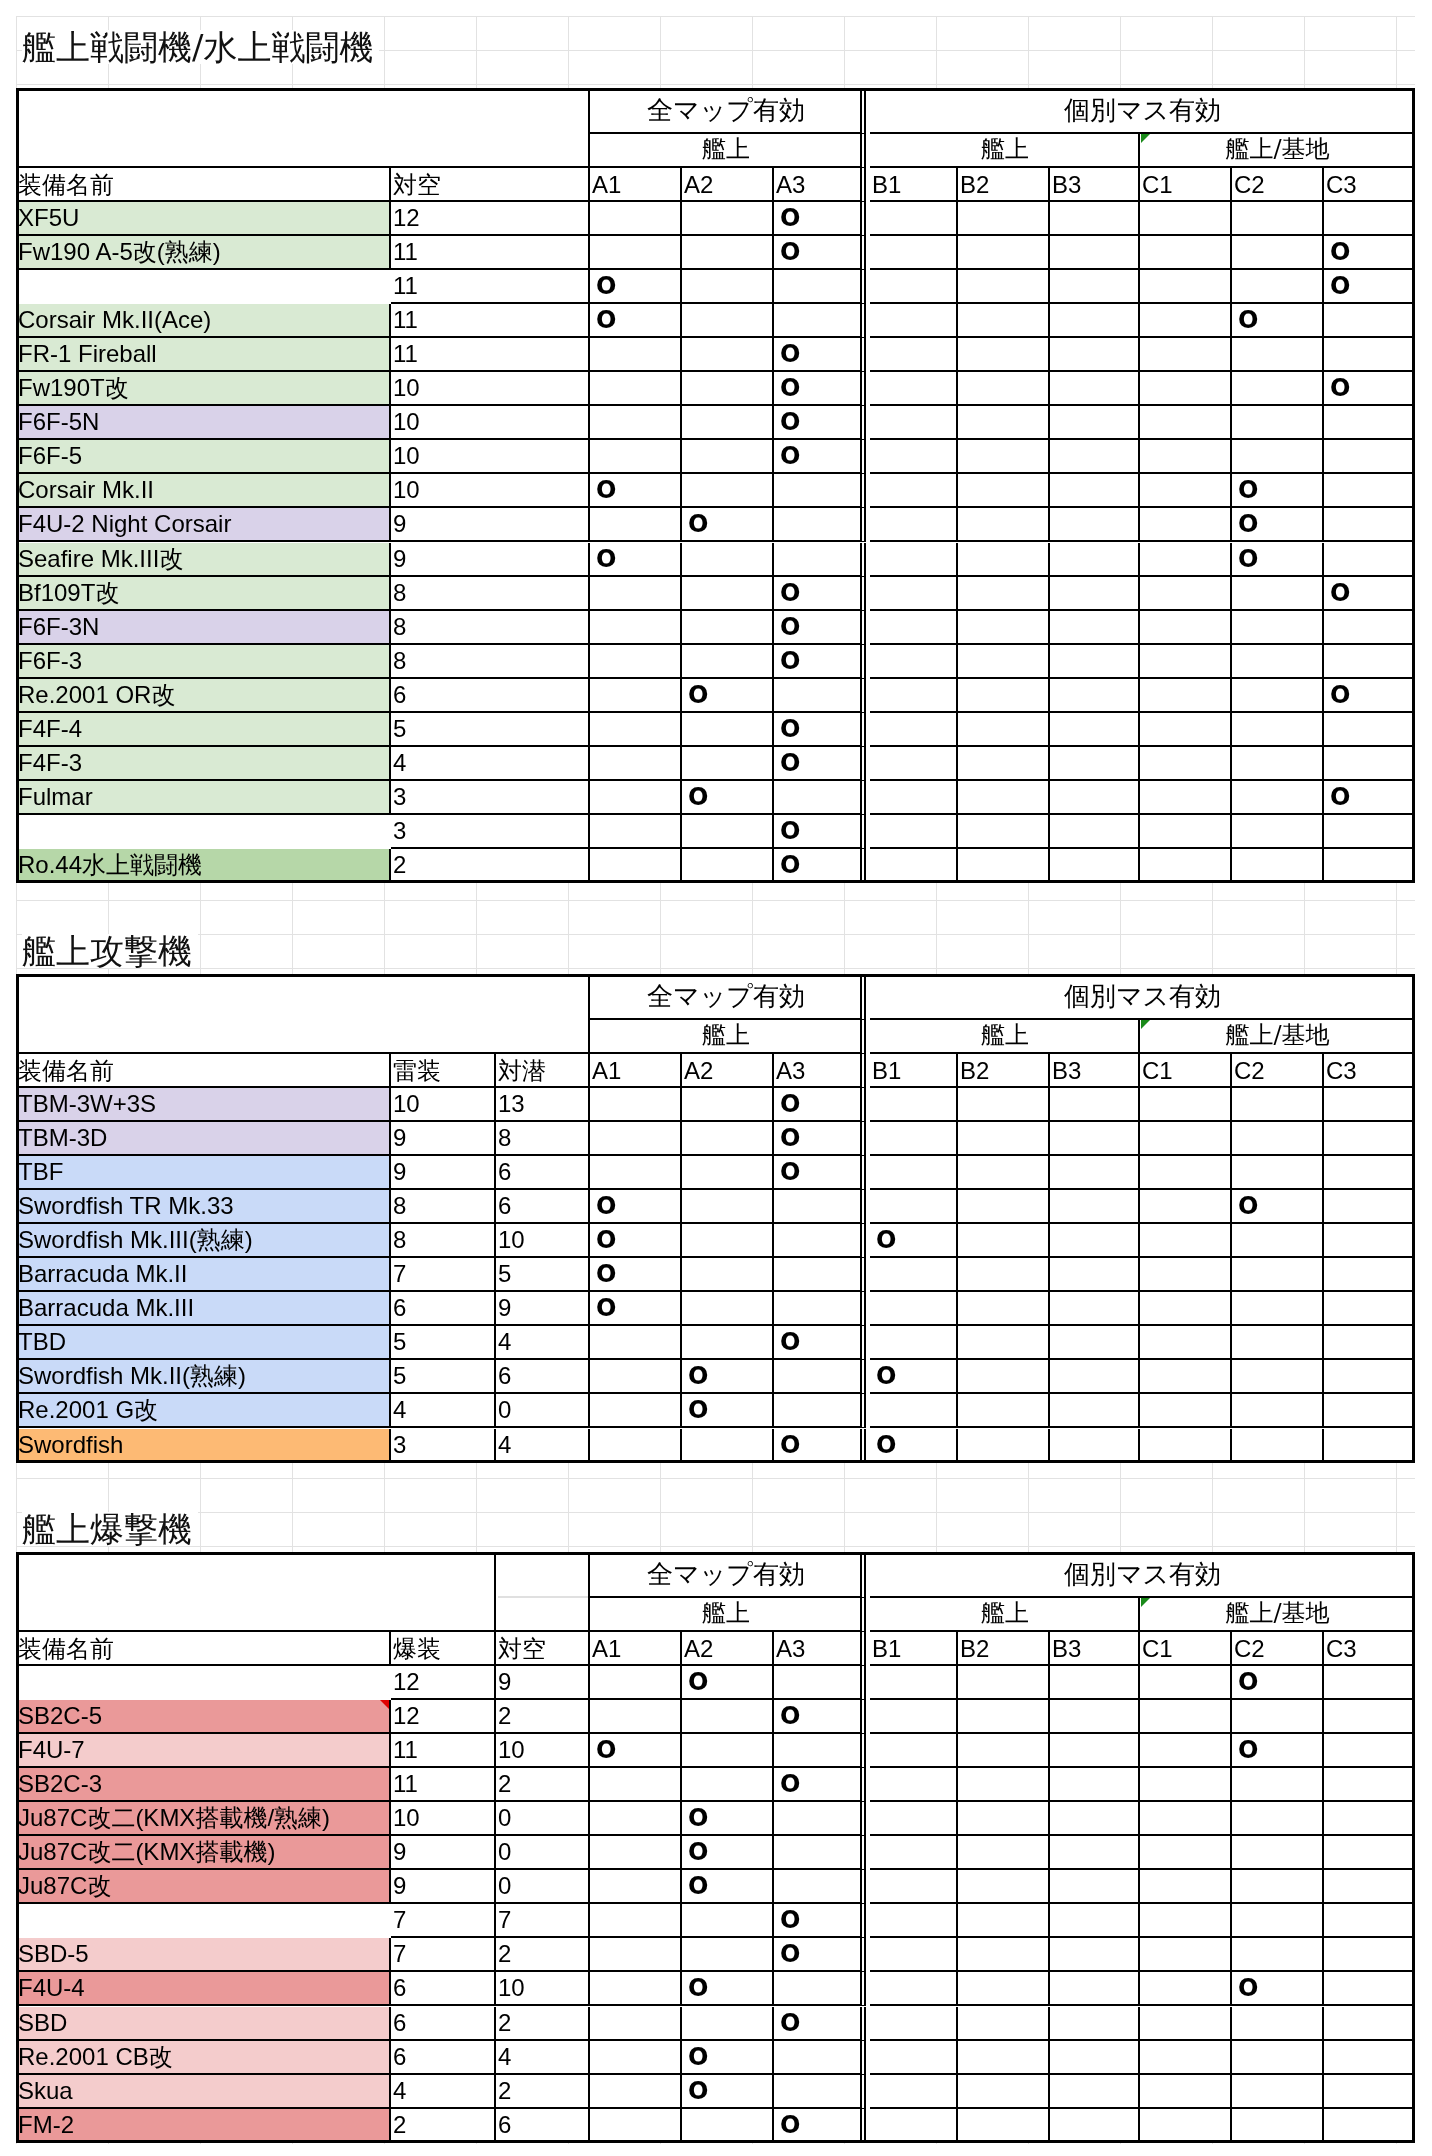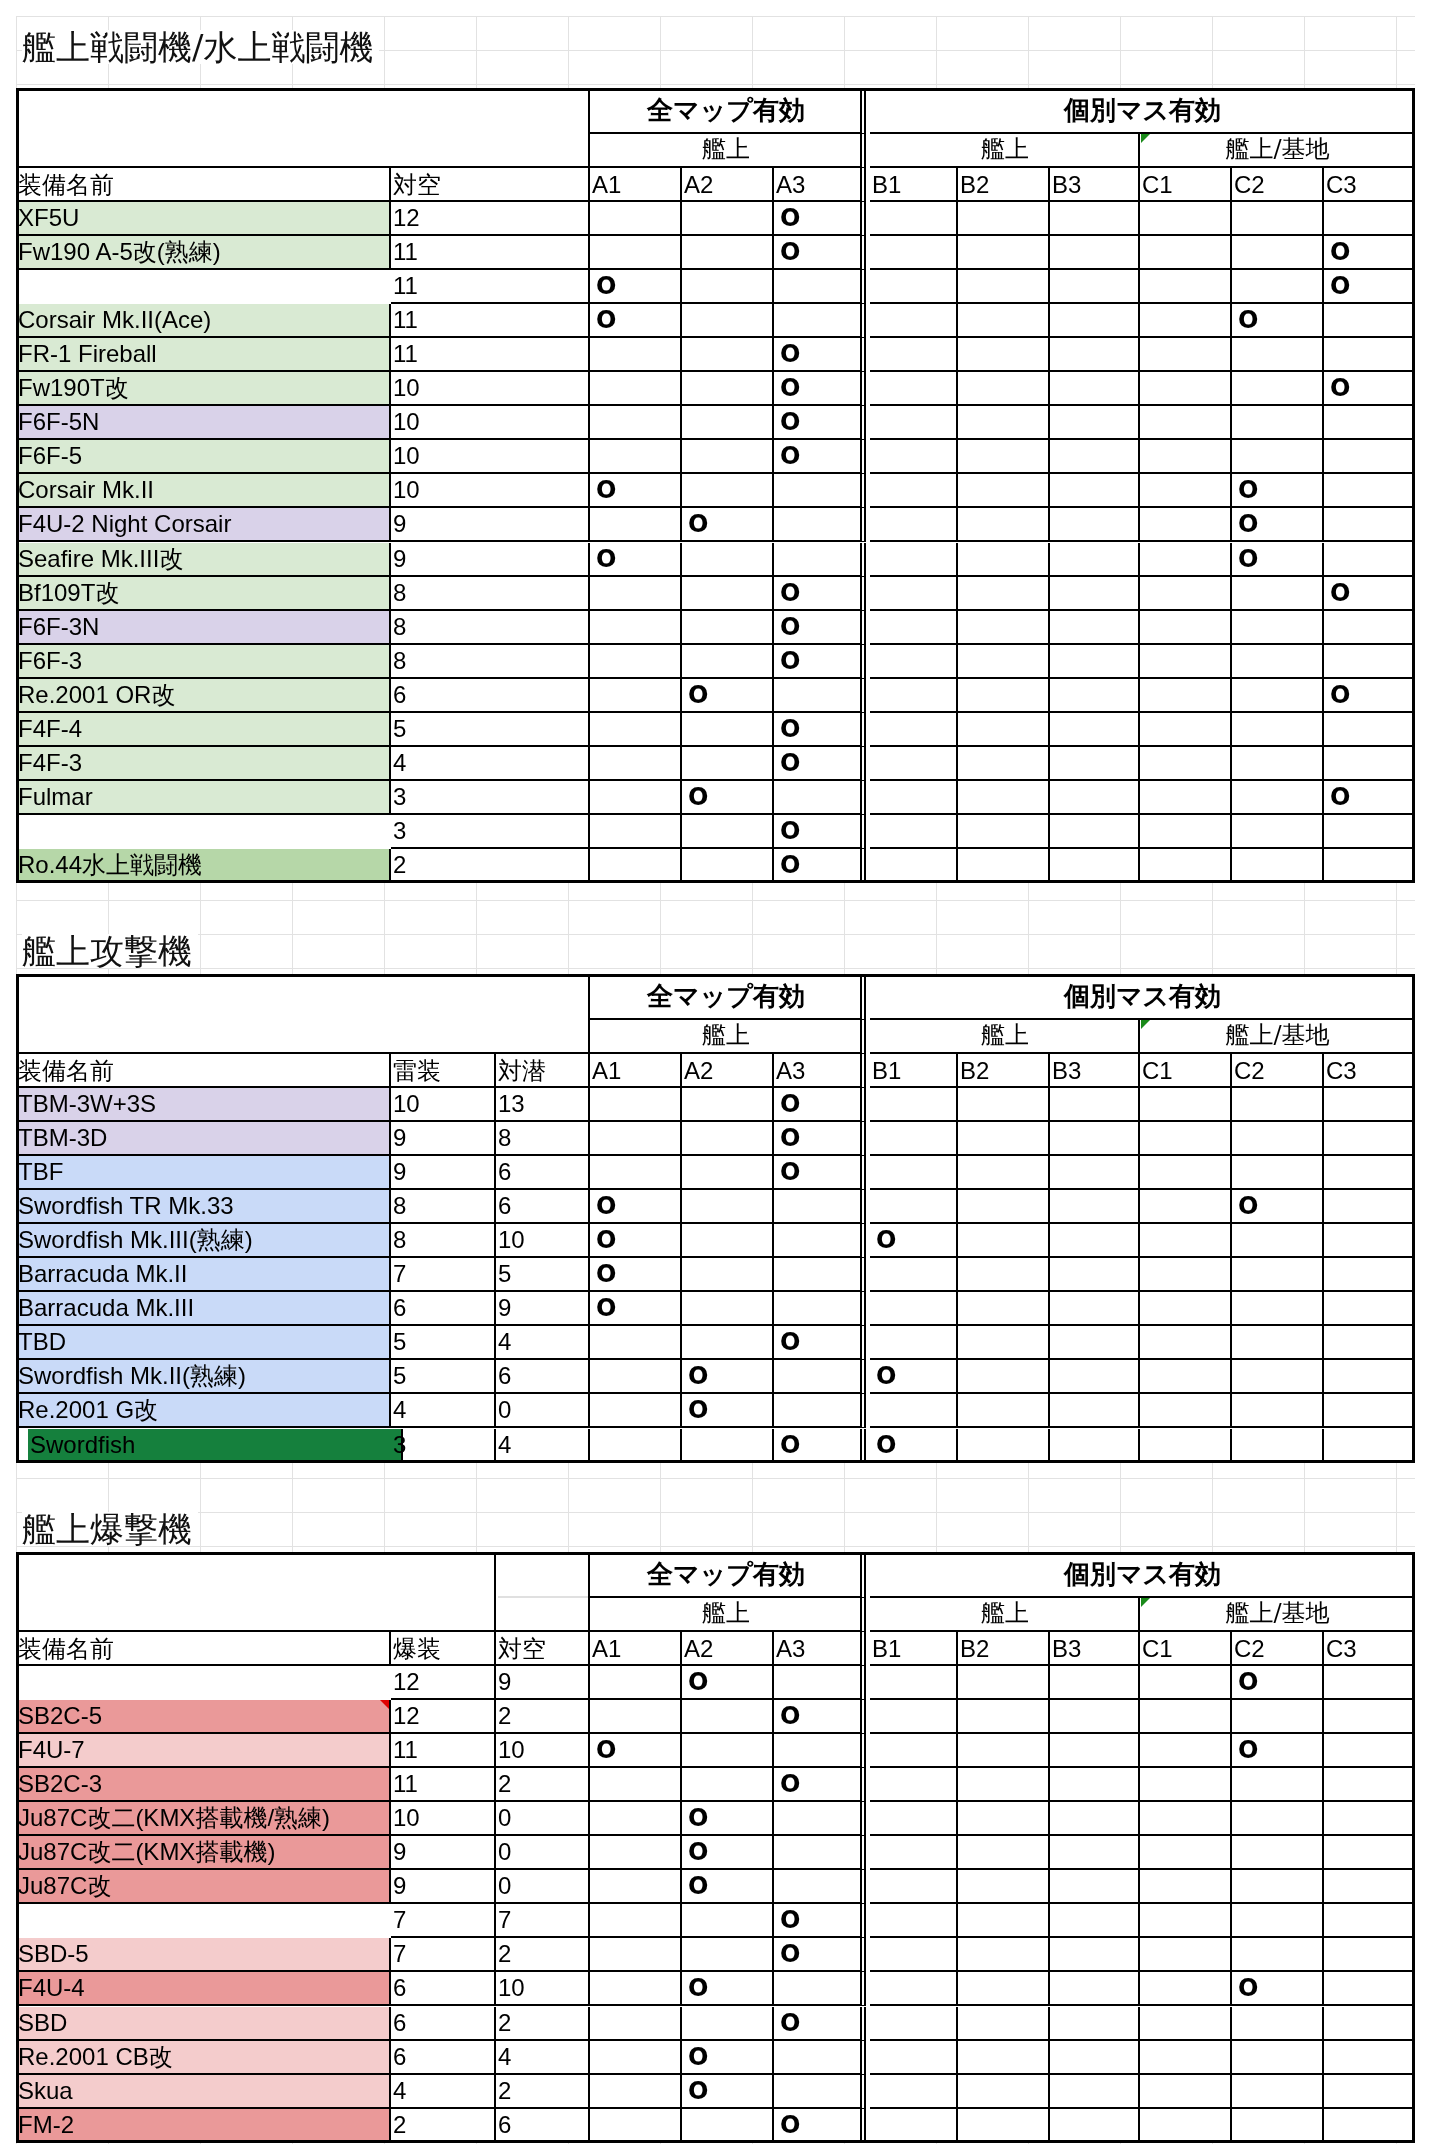--- a/index.html
+++ b/index.html
@@ -10,21 +10,21 @@
       linear-gradient(to right, #e2e2e2 1px, transparent 1px),
       linear-gradient(to bottom, #e2e2e2 1px, transparent 1px);
     background-size: 92px 34px; pointer-events: none; }
   .sheet { position: absolute; left: 0; top: 0; width: 1432px; height: 2156px; }
   .section-title { position: absolute; left: 22px; font-family: "DejaVu Serif", "Liberation Serif", serif;
     font-size: 34px; line-height: 1; color: #111; white-space: nowrap; background: #fff; padding-right: 6px; }
   .tbl { position: absolute; left: 16px; width: 1399px; background: #fff; }
   .cell { position: absolute; box-sizing: border-box; border-right: 2px solid #000; border-bottom: 2px solid #000;
     font-size: 24px; line-height: 32px; padding-left: 2px; white-space: nowrap; overflow: hidden; }
   .tbl-frame { position: absolute; left: 0; top: 0; right: 0; bottom: 0; border: 3px solid #000; box-sizing: border-box; pointer-events:none; }
-  .hdr-bold { font-weight: bold; font-size: 26px; text-align: center; line-height: 44px; font-family: "DejaVu Sans", sans-serif; }
+  .hdr-bold { font-weight: normal; font-size: 26px; text-align: center; line-height: 44px; font-family: "DejaVu Sans", sans-serif; }
   .hdr-sub { text-align: center; font-family: "DejaVu Serif", serif; font-size: 24px; line-height: 30px; }
   .colhead { font-family: "DejaVu Serif", "Liberation Sans", serif; font-size: 24px; line-height: 34px; }
   .colhead.latin { font-family: "Liberation Sans", sans-serif; }
   .mark { font-weight: bold; font-size: 24px; font-family: "DejaVu Sans", sans-serif; padding-left: 6px; }
   .dbl { border-right: 6px double #000; }
   .tri-green { position: absolute; width: 0; height: 0; border-top: 9px solid #1a8a1a; border-right: 9px solid transparent; }
   .tri-red { position: absolute; width: 0; height: 0; border-top: 9px solid #e00000; border-left: 9px solid transparent; }
   .gray-split { position:absolute; height:2px; background:#e0e0e0; }
 </style>
 </head>
@@ -406,21 +406,21 @@
       <div class="cell " style="left: 480px; top: 420.45px; width: 94px; height: 34.05px;">0</div>
       <div class="cell mark" style="left: 574px; top: 420.45px; width: 92px; height: 34.05px;"></div>
       <div class="cell mark" style="left: 666px; top: 420.45px; width: 92px; height: 34.05px;"><span>O</span></div>
       <div class="cell mark dbl" style="left: 758px; top: 420.45px; width: 92px; height: 34.05px;"></div>
       <div class="cell mark" style="left: 854px; top: 420.45px; width: 88px; height: 34.05px;"></div>
       <div class="cell mark" style="left: 942px; top: 420.45px; width: 92px; height: 34.05px;"></div>
       <div class="cell mark" style="left: 1034px; top: 420.45px; width: 90px; height: 34.05px;"></div>
       <div class="cell mark" style="left: 1124px; top: 420.45px; width: 92px; height: 34.05px;"></div>
       <div class="cell mark" style="left: 1216px; top: 420.45px; width: 92px; height: 34.05px;"></div>
       <div class="cell mark" style="left: 1308px; top: 420.45px; width: 91px; height: 34.05px;"></div>
-      <div class="cell name-cell" style="left: 0px; top: 454.5px; width: 375px; height: 34.05px; background: #15803d; margin-left: 12px;">Swordfish</div>
+      <div class="cell name-cell" style="left: 0px; top: 454.5px; width: 375px; height: 34.05px; background: #fdba74;">Swordfish</div>
       <div class="cell " style="left: 375px; top: 454.5px; width: 105px; height: 34.05px;">3</div>
       <div class="cell " style="left: 480px; top: 454.5px; width: 94px; height: 34.05px;">4</div>
       <div class="cell mark" style="left: 574px; top: 454.5px; width: 92px; height: 34.05px;"></div>
       <div class="cell mark" style="left: 666px; top: 454.5px; width: 92px; height: 34.05px;"></div>
       <div class="cell mark dbl" style="left: 758px; top: 454.5px; width: 92px; height: 34.05px;"><span>O</span></div>
       <div class="cell mark" style="left: 854px; top: 454.5px; width: 88px; height: 34.05px;"><span>O</span></div>
       <div class="cell mark" style="left: 942px; top: 454.5px; width: 92px; height: 34.05px;"></div>
       <div class="cell mark" style="left: 1034px; top: 454.5px; width: 90px; height: 34.05px;"></div>
       <div class="cell mark" style="left: 1124px; top: 454.5px; width: 92px; height: 34.05px;"></div>
       <div class="cell mark" style="left: 1216px; top: 454.5px; width: 92px; height: 34.05px;"></div>

